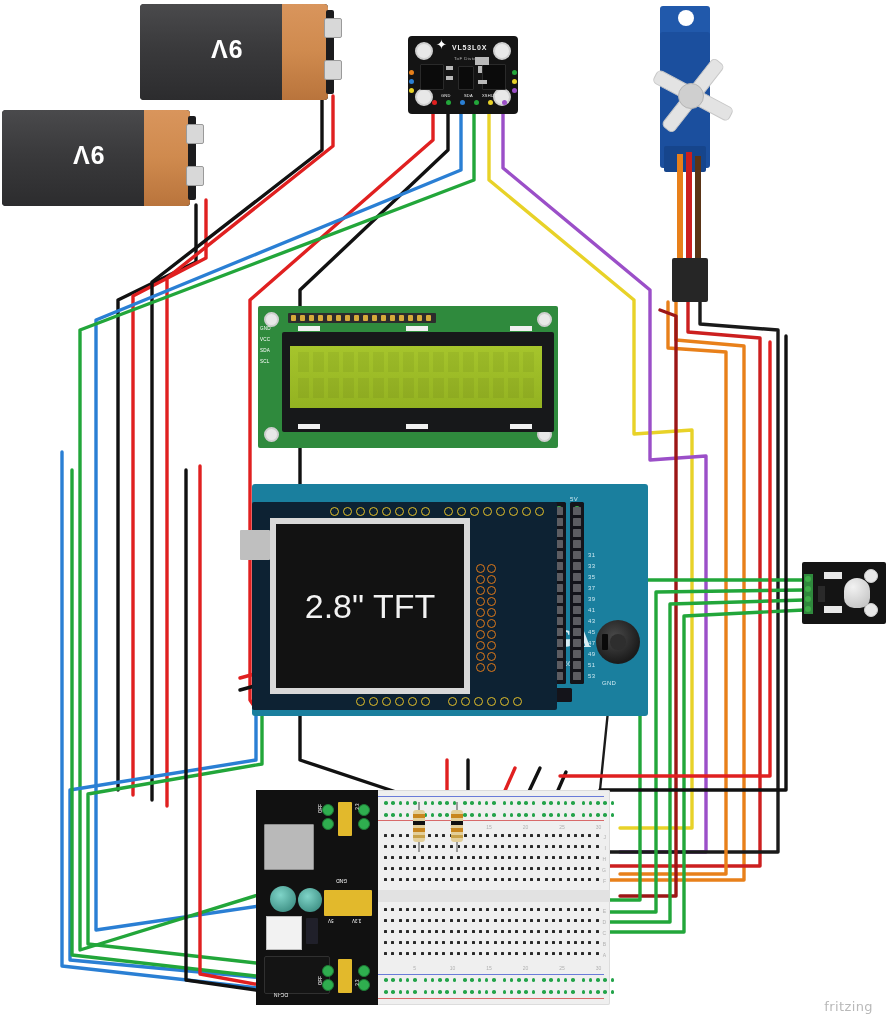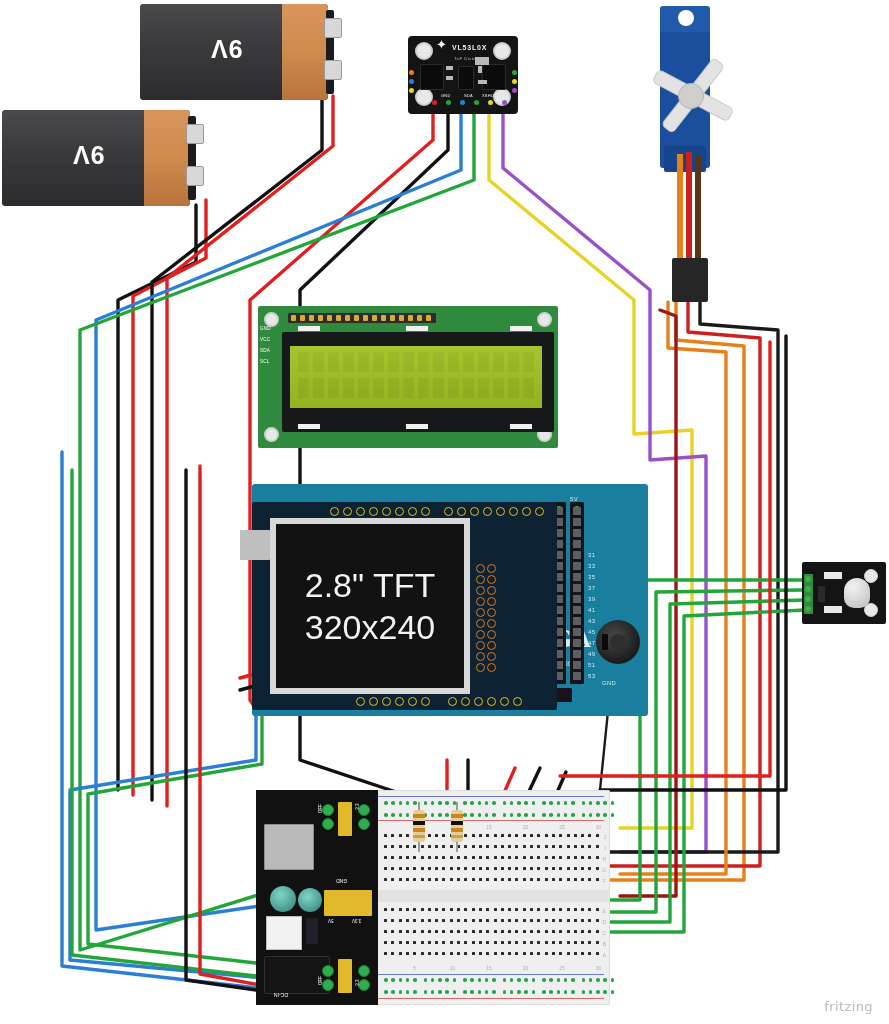--- a/index.html
+++ b/index.html
@@ -428,21 +428,20 @@
         <div class="pin" style="left:257px;top:22px;width:8px;height:9px;"></div>
       </div>
 
     <div id="label-layer"></div>
 
     <div class="part" id="tft" style="left:252px;top:502px;width:305px;height:208px;">
       <div class="sd" style="left:-12px;top:28px;width:30px;height:30px;"></div>
       <div class="frame" style="left:18px;top:16px;width:200px;height:176px;"></div>
       <div class="screen" style="left:24px;top:22px;width:188px;height:164px;">
         <div class="scr-l">2.8" TFT</div>
-        <div class="scr-l">320x240</div>
       </div>
       <div style="position:absolute;left:222px;top:64px;width:18px;height:112px;"></div>
     <div class="yp" style="left:78px;top:5px;width:7px;height:7px;"></div>
         <div class="yp" style="left:192px;top:5px;width:7px;height:7px;"></div>
         <div class="yp" style="left:104px;bottom:4px;width:7px;height:7px;"></div>
         <div class="yp" style="left:196px;bottom:4px;width:7px;height:7px;"></div>
         <div class="yp" style="left:91px;top:5px;width:7px;height:7px;"></div>
         <div class="yp" style="left:205px;top:5px;width:7px;height:7px;"></div>
         <div class="yp" style="left:117px;bottom:4px;width:7px;height:7px;"></div>
         <div class="yp" style="left:209px;bottom:4px;width:7px;height:7px;"></div>

